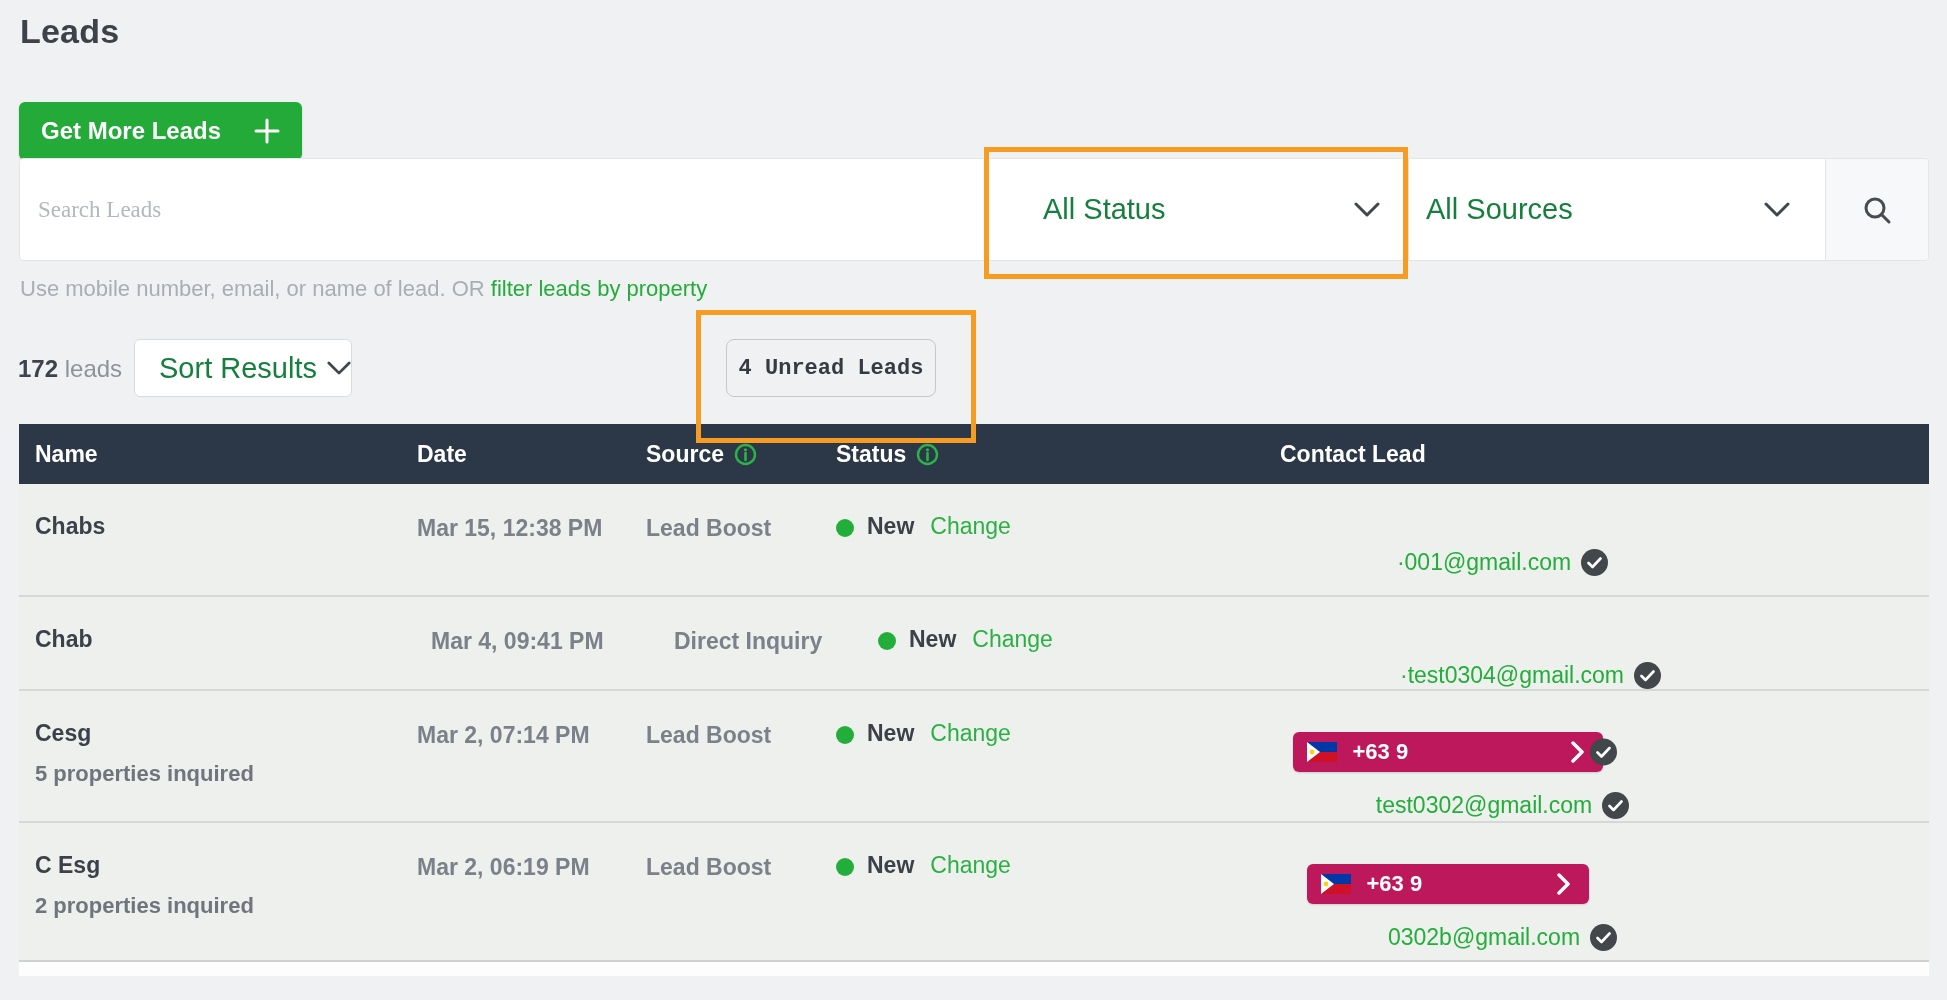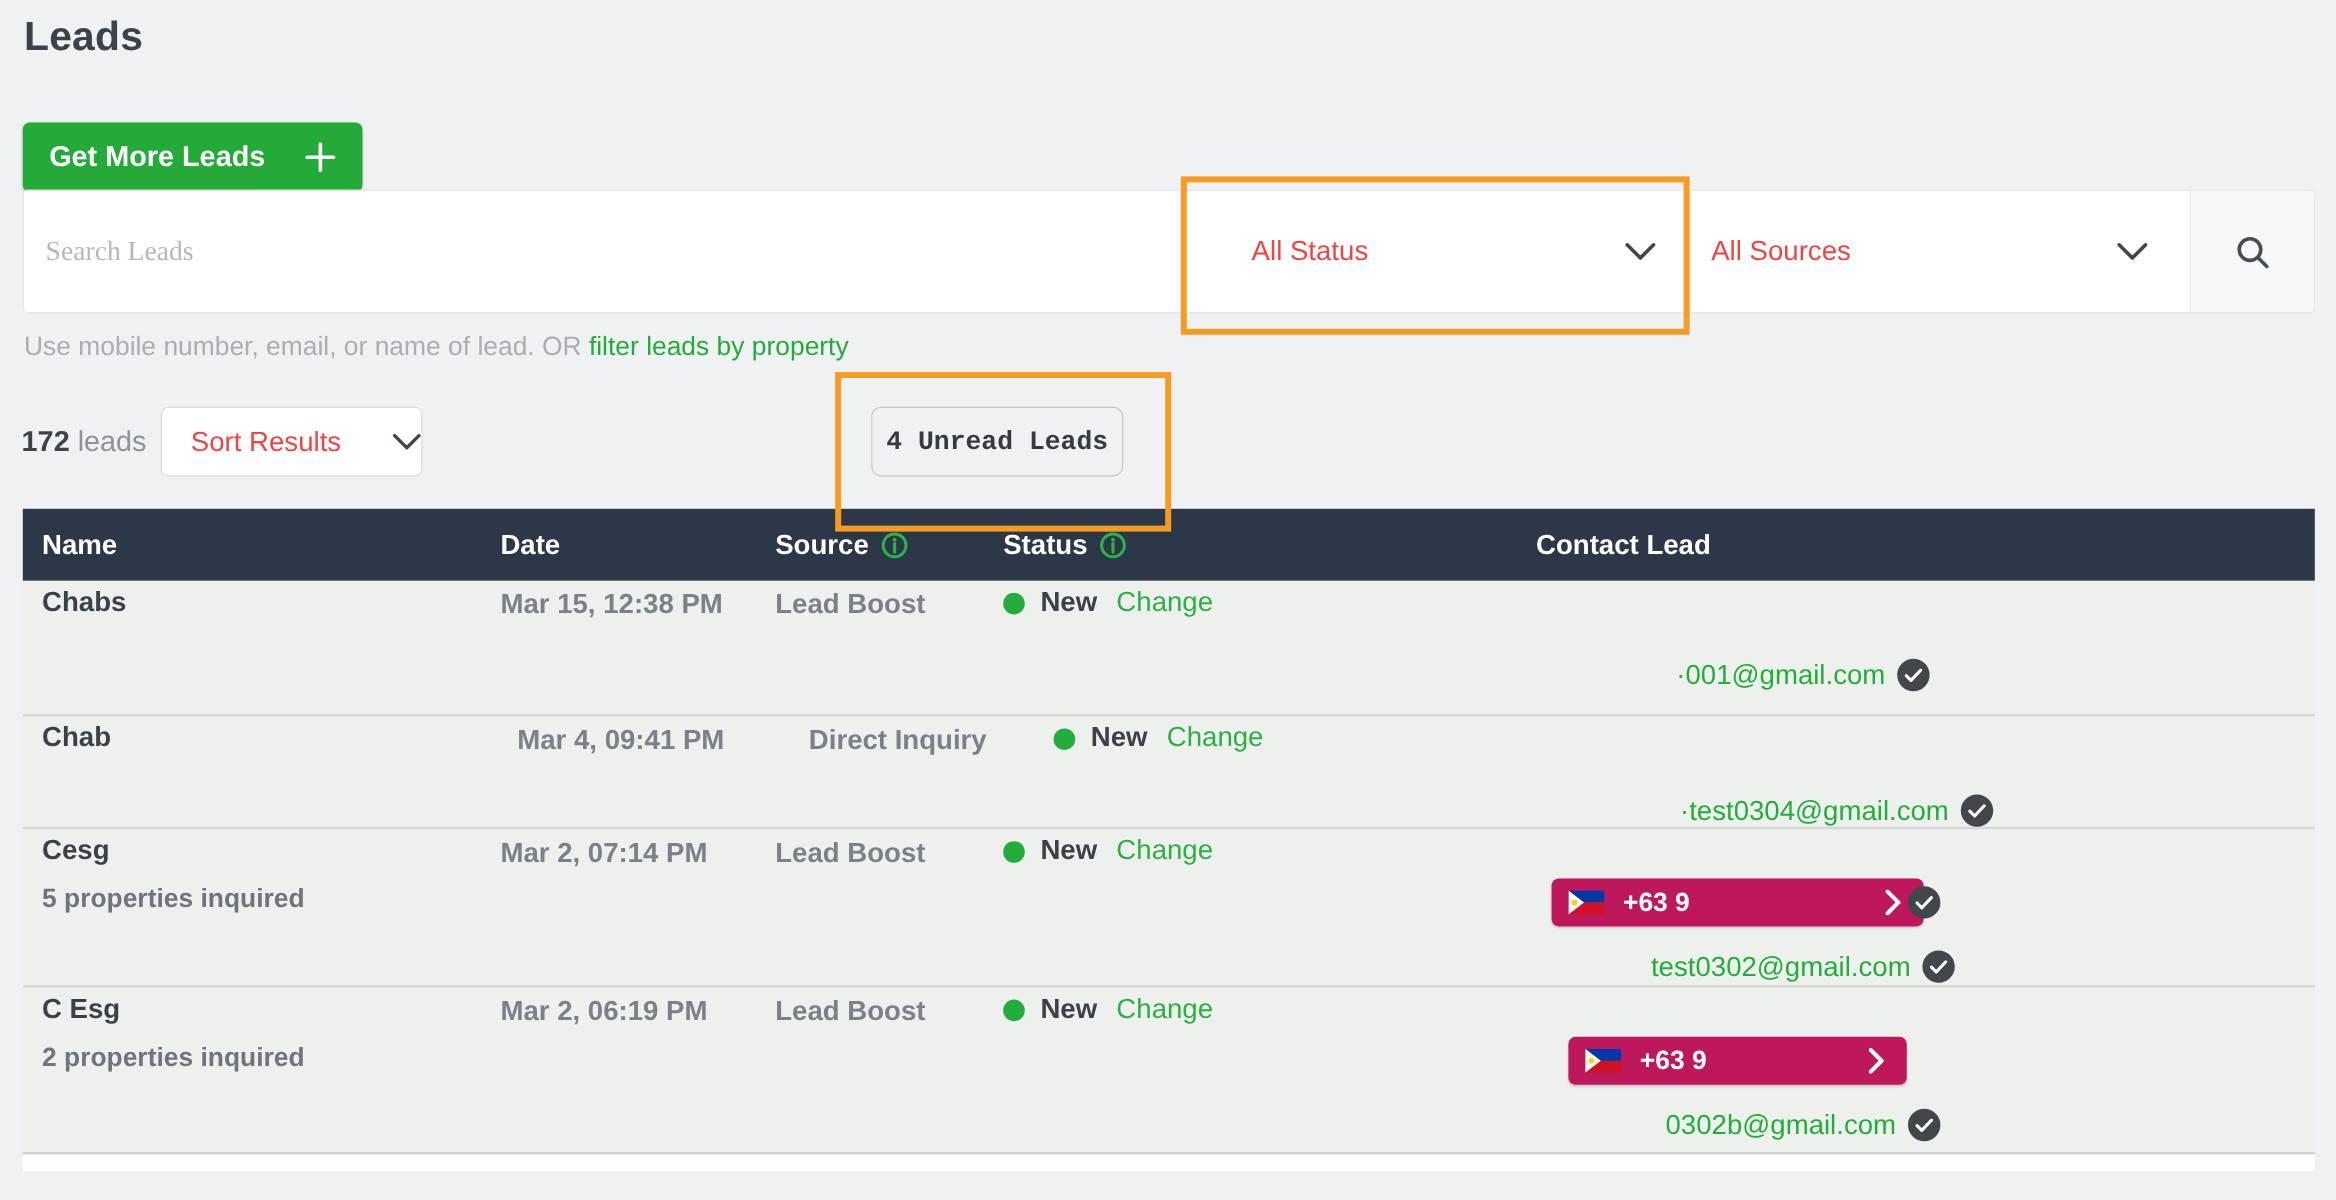--- a/index.html
+++ b/index.html
@@ -30,21 +30,21 @@
   }
   .searchbar input{
     flex:0 0 965px; border:none; outline:none; background:transparent;
     padding:17px 18px; font-size:23px; color:#3f464d;
     font-family:Liberation Serif, serif;
   }
   .searchbar input::placeholder{ color:#b3b8bd; opacity:1; }
   .sel{
     display:flex; align-items:center; cursor:pointer; position:relative;
   }
-  .sel .sel-label{ font-size:23px; color:#ef4444; }
+  .sel .sel-label{ font-size:29px; color:#15803d; }
   .sb-status{ flex:0 0 423px; border-left:1px solid #dcdfe2; padding-left:57px; padding-right:28px; }
   .sb-sources{ flex:0 0 417px; border-left:1px solid #dcdfe2; padding-left:17px; padding-right:35px; }
   .sel .chev{ margin-left:auto; }
   .searchbtn{
     flex:1; background:#f7f8f9; border:none; border-left:1px solid #e3e5e7;
     border-radius:0 4px 4px 0; cursor:pointer;
     display:flex; align-items:center; justify-content:center;
   }
   
   .helper{ position:absolute; left:20px; top:276px; font-size:22px; color:#a9aeb4; }
@@ -76,21 +76,21 @@
     background:#2c3847; height:60px; align-items:center;
     color:#fff; font-size:23px; font-weight:700;
   }
   .thead .hc{ display:flex; align-items:center; gap:10px; }
   .thead .hc.first{ padding-left:16px; }
   .thead .hc.contact{ padding-left:204px; }
   .trow{ background:#edf0ed; border-top:2px solid #d5d8d6; }
   .trow.first{ border-top:none; }
   .r1{ height:111px; } .r2{ height:94px;gap:14px; } .r3{ height:132px; } .r4{ height:139px; }
   .tstrip{ height:16px; background:#fdfdfd; border-top:2px solid #cfd3d0; }
-  .cell{ padding-top:4px; font-size:23px; }
+  .cell{ padding-top:29px; font-size:23px; }
   .cell.namec{ padding-left:16px; }
   .nm{ font-weight:700; color:#3a4149; }
   .props{ margin-top:14px; font-size:22px; font-weight:600; color:#6e757c; }
   .datec,.sourcec{ font-weight:600; color:#7a8189; line-height:1.35; padding-right:30px; }
   .statusc{ display:flex; align-items:flex-start; gap:13px; }
   .dot{ width:18px; height:18px; border-radius:50%; background:#23ae3b; margin-top:6px; }
   .stlbl{ font-weight:800; color:#3a4149; }
   .chg{ color:#2cb044; text-decoration:none; cursor:pointer; margin-left:3px; }
   .contactc{ display:flex; flex-direction:column; align-items:center; padding-top:0;margin-top:29px; }
   .emailrow{ display:flex; align-items:center; gap:10px; }

